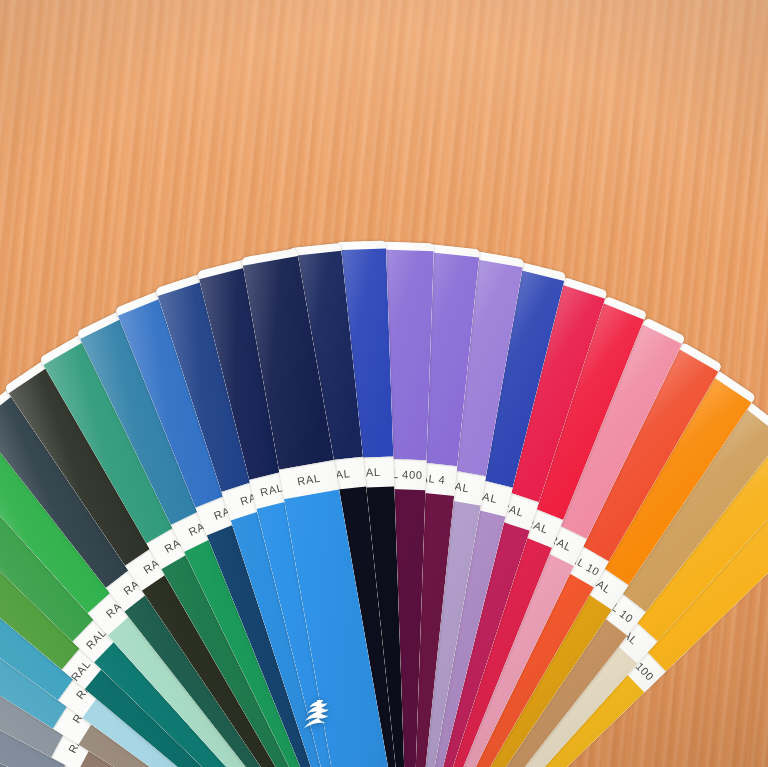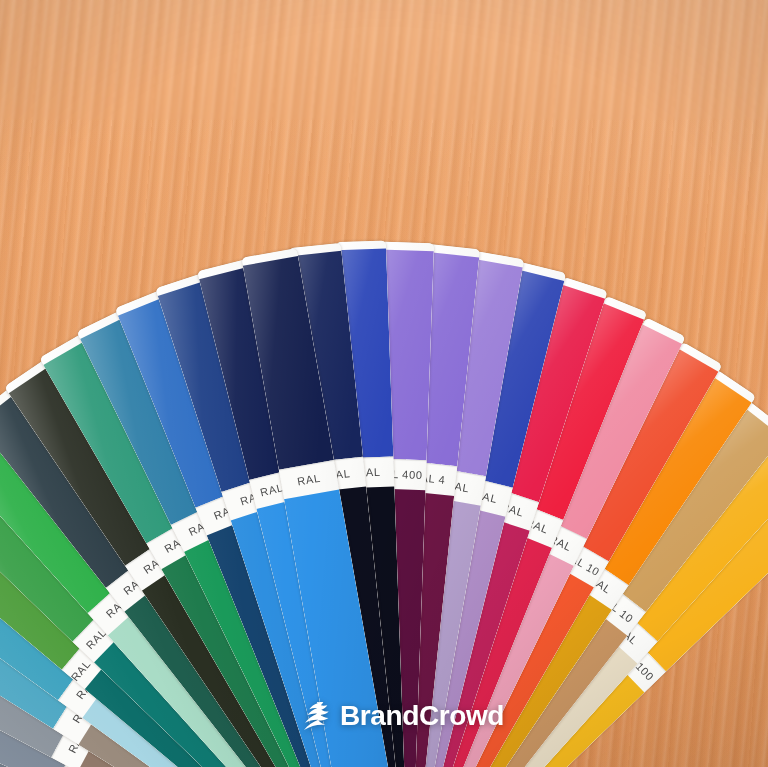--- a/index.html
+++ b/index.html
@@ -364,16 +364,15 @@
 
   <div class="topblur"></div>
   <div class="vignette"></div>
 
   <div id="watermark" style="left: 296px; top: 700px;">
     <span>
       <svg width="34" height="28" viewBox="0 0 34 28" aria-hidden="true">
         <path fill="#ffffff" d="M21.5 1.2c-3.4 1.1-6.2 3.2-8.2 6.1 2.6-1 5.2-1.4 7.9-1.2-3.9 1.5-7.1 3.8-9.6 7 3.1-1.2 6.2-1.7 9.4-1.4-4.9 1.9-8.9 4.9-11.9 9 4.3-2.2 8.7-3.2 13.2-2.9-5.9 2.2-10.7 5.6-14.3 10.2 6.9-4.2 14.1-5.9 21.5-5.1-3.1-1.1-5.5-2.6-7.2-4.6 3.8.6 7.2-.1 10.1-2.2-3.2-.3-5.8-1.3-7.8-3.1 3.2-.2 5.9-1.3 8.1-3.4-2.9.1-5.4-.5-7.4-1.9 2.6-.8 4.6-2.3 6-4.5-2.4.6-4.6.6-6.5.1 1.6-1.3 2.6-3 3-5.1-1.8 1.2-3.6 1.9-5.4 2.1.1-1.2.4-2.3.9-3.3-1.6.6-3.1 1.6-4.4 3 .1-1.2.3-2.2.6-2.8z"></path>
       </svg>
     </span>
-    <span class="wm-text">BrandCrowd</span>
   </div>
 
 </div>
 
 </body></html>

